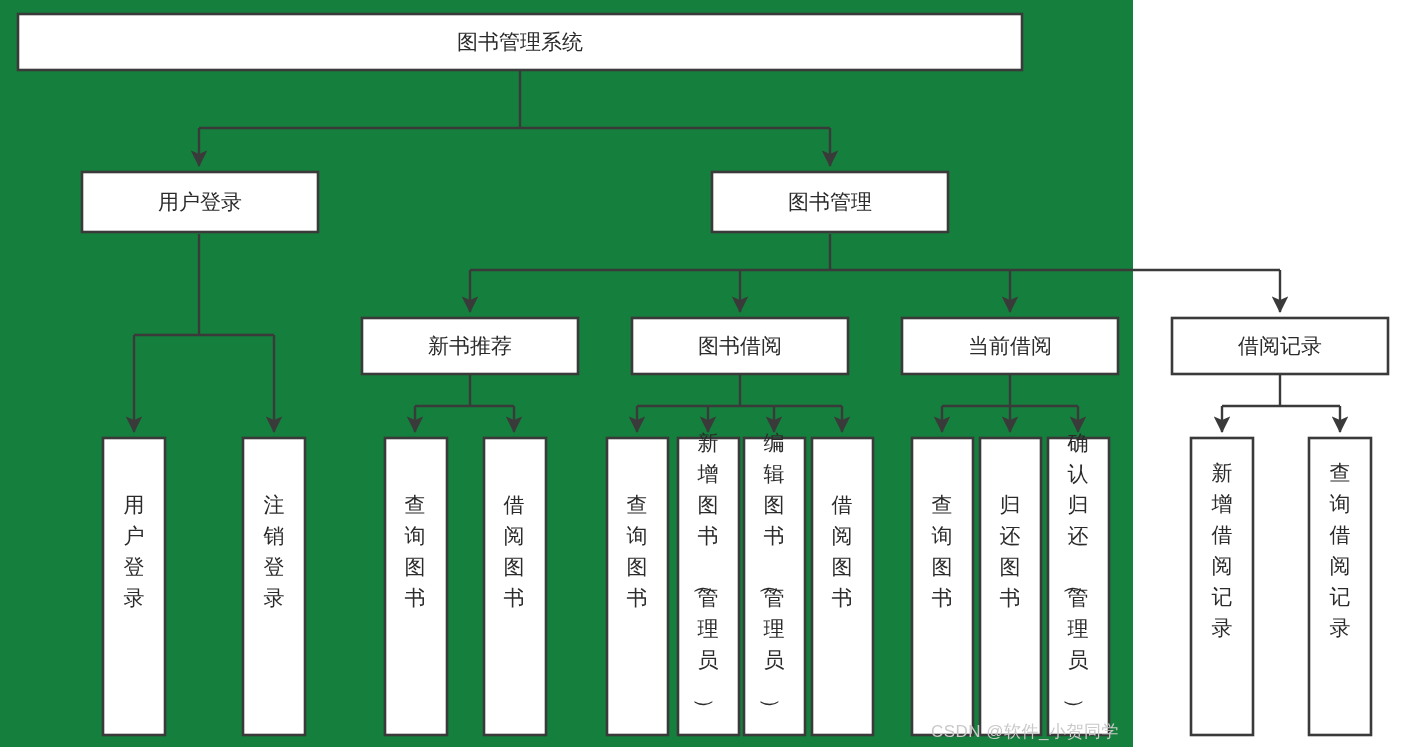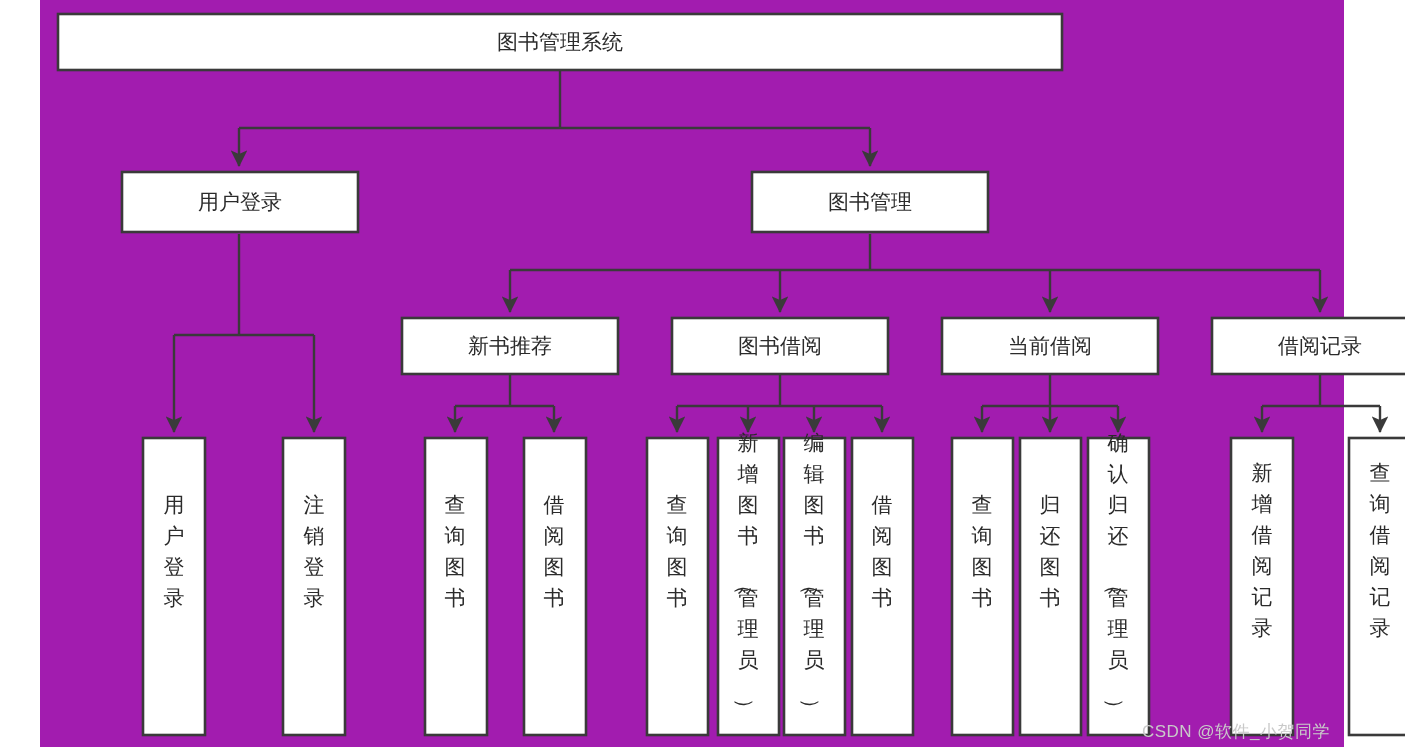--- a/index.html
+++ b/index.html
@@ -1,20 +1,20 @@
 <!DOCTYPE html>
 <html><head>
 <meta charset="utf-8">
 <style>
   html,body{margin:0;padding:0;background:#ffffff;}
   body{
     font-family:"Liberation Sans","DejaVu Sans",sans-serif;
     width:1405px;height:747px;overflow:hidden;
   }
-  #diagram-root{position:relative;width:1304px;height:747px;background:#a21caf;margin-left:40px;}
+  #diagram-root{position:relative;width:1133px;height:747px;background:#15803d;}
   svg#tree{position:absolute;left:0;top:0;width:1405px;height:747px;}
   .node-rect{fill:#ffffff;stroke:#3a3a3a;stroke-width:2.6;}
   .node-label{
     fill:#2b2b2b;
     font-family:"Liberation Sans","DejaVu Sans",sans-serif;
     font-size:21px;
     text-anchor:middle;
     dominant-baseline:middle;
   }
   .leaf-label{

